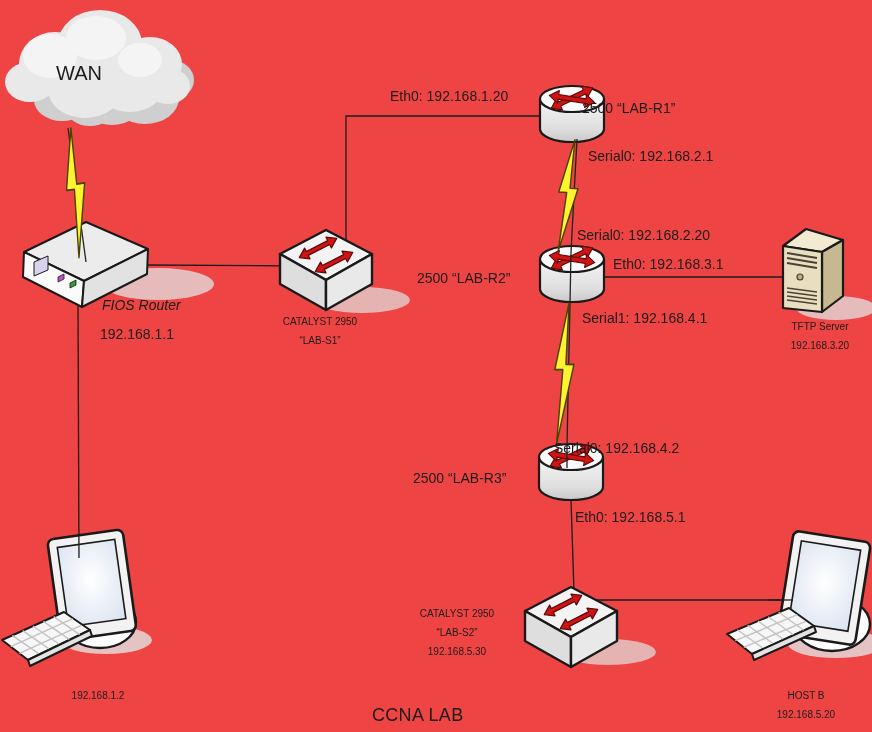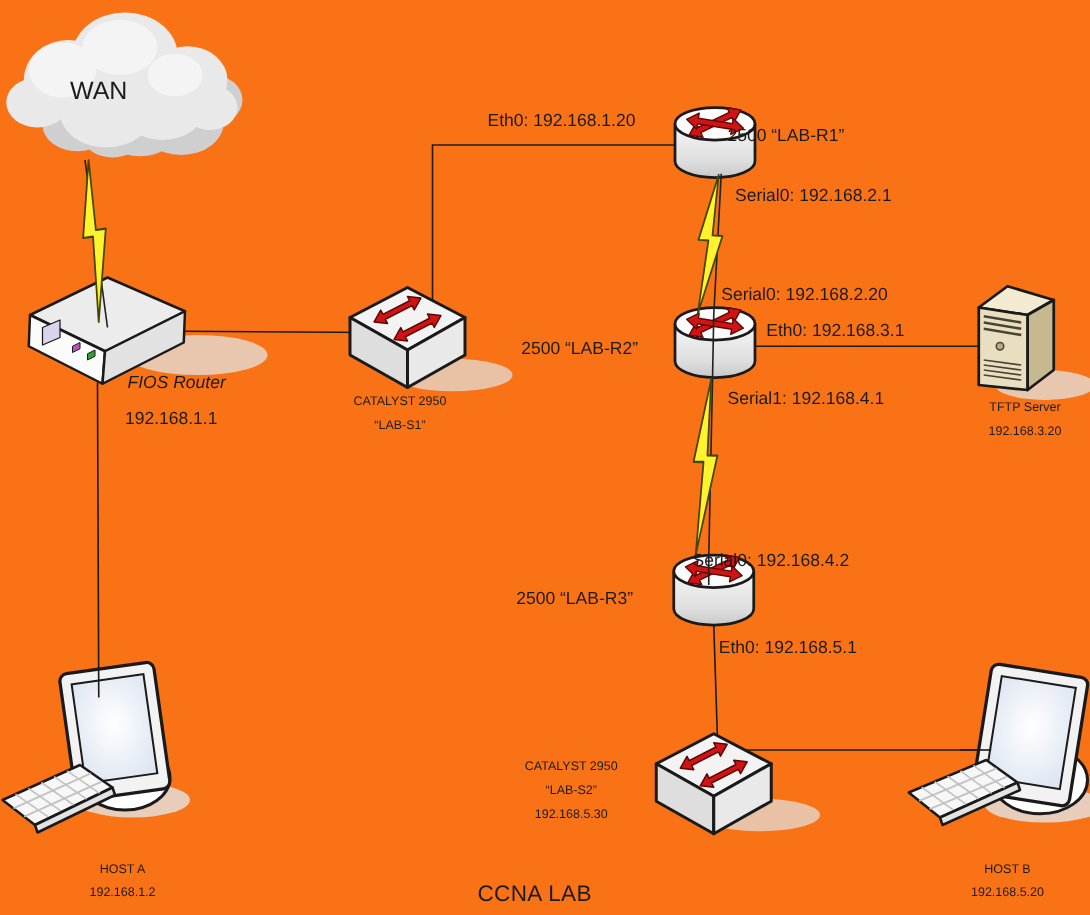--- a/index.html
+++ b/index.html
@@ -1,16 +1,16 @@
 <!DOCTYPE html>
 <html><head>
 <meta charset="utf-8">
 <style>
   html,body{margin:0;padding:0;background:#fff;}
-  #stage{position:relative;width:872px;height:732px;background:#f97316;overflow:hidden;
+  #stage{position:relative;width:872px;height:732px;background:#ef4444;overflow:hidden;
          font-family:"Liberation Sans",sans-serif;color:#1c1c1c;}
   #stage svg{position:absolute;left:0;top:0;}
   .lbl{position:absolute;font-size:14px;line-height:16px;white-space:nowrap;color:#1c1c1c;}
   .lbl-block{position:absolute;text-align:center;font-size:10px;line-height:19px;color:#1c1c1c;}
   .wan-lbl{position:absolute;font-size:20px;color:#1c1c1c;}
   .title-lbl{position:absolute;font-size:18px;color:#1c1c1c;letter-spacing:.3px;}
 </style>
 </head>
 <body>
 
@@ -223,24 +223,23 @@
 <div class="lbl" style="left:413px;top:470px;">2500 “LAB-R3”</div>
 <div class="lbl" style="left:575px;top:509px;">Eth0: 192.168.5.1</div>
 
 <div class="lbl-block" style="left:367px;top:604px;width:180px;">
   <div>CATALYST 2950</div>
   <div>“LAB-S2”</div>
   <div>192.168.5.30</div>
 </div>
 
 <div class="lbl-block" style="left:18px;top:686px;width:160px;">
-  <div>HOST A</div>
   <div>192.168.1.2</div>
 </div>
 
 <div class="lbl-block" style="left:726px;top:686px;width:160px;">
   <div>HOST B</div>
   <div>192.168.5.20</div>
 </div>
 
-<div class="title-lbl" style="left:382px;top:705px;">CCNA LAB</div>
+<div class="title-lbl" style="left:372px;top:705px;">CCNA LAB</div>
 
 </div>
 
 </body></html>

